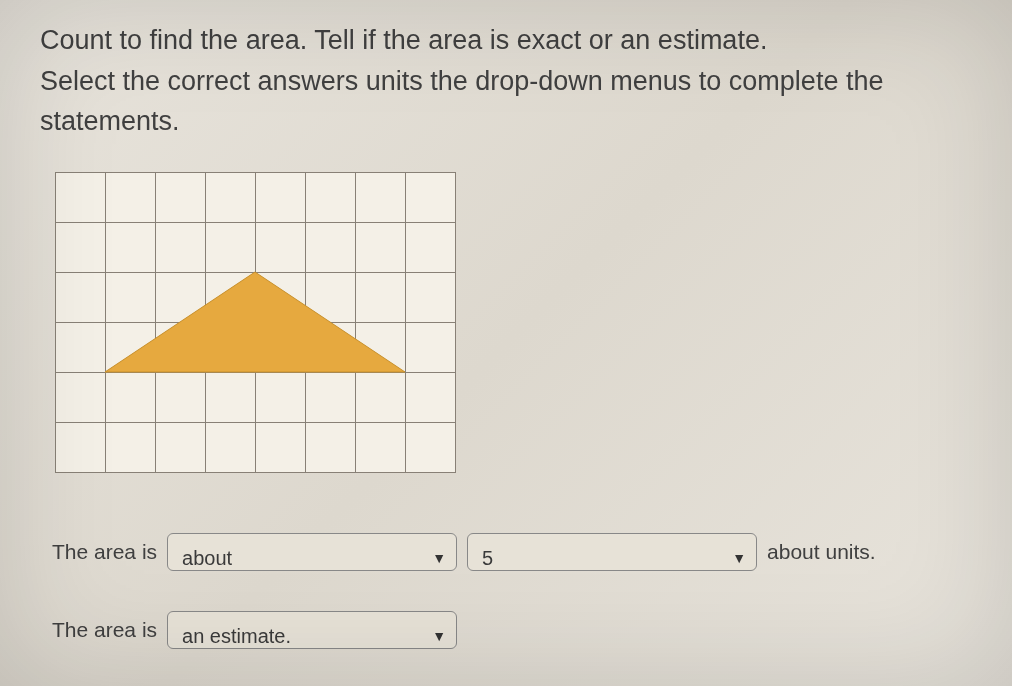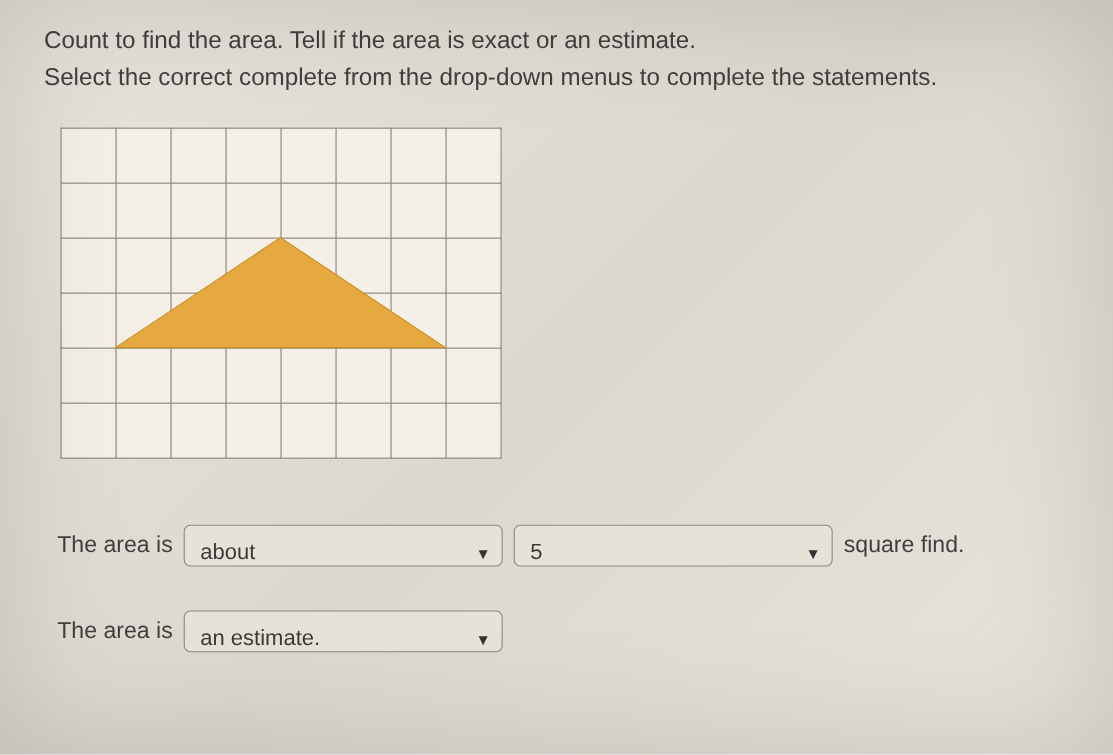--- a/index.html
+++ b/index.html
@@ -11,21 +11,21 @@
       font-family: Arial, Helvetica, sans-serif;
       background: linear-gradient(135deg, #e8e4dc 0%, #ddd8ce 50%, #e8e4dc 100%);
       width: 1012px;
       height: 686px;
       padding: 20px 40px;
       color: #3a3a3a;
       position: relative;
       overflow: hidden;
     }
     .instructions {
-      font-size: 22px;
+      font-size: 27px;
       line-height: 1.5;
       color: #404040;
       margin-bottom: 30px;
     }
     .grid-container {
       position: relative;
       margin-left: 15px;
       margin-bottom: 60px;
     }
     .grid {
@@ -87,21 +87,21 @@
       inset: 0;
       pointer-events: none;
       box-shadow: inset 0 0 120px rgba(0,0,0,0.15);
     }
   </style>
 </head>
 <body>
 
 <div class="instructions">
   <div>Count to find the area. Tell if the area is exact or an estimate.</div>
-  <div>Select the correct complete from the drop-down menus to complete the statements.</div>
+  <div>Select the correct answers units the drop-down menus to complete the statements.</div>
 </div>
 
 <div class="grid-container">
   <table class="grid">
     <tbody>
         <tr>
           <td></td>
           <td></td>
           <td></td>
           <td></td>
@@ -170,21 +170,21 @@
 <div class="answer-row">
   <span>The area is</span>
   <div class="dropdown dropdown-wide">
     <span>about</span>
     <span class="chevron">▼</span>
   </div>
   <div class="dropdown dropdown-med">
     <span>5</span>
     <span class="chevron">▼</span>
   </div>
-  <span>square find.</span>
+  <span>about units.</span>
 </div>
 
 <div class="answer-row">
   <span>The area is</span>
   <div class="dropdown dropdown-sm">
     <span>an estimate.</span>
     <span class="chevron">▼</span>
   </div>
 </div>
 

